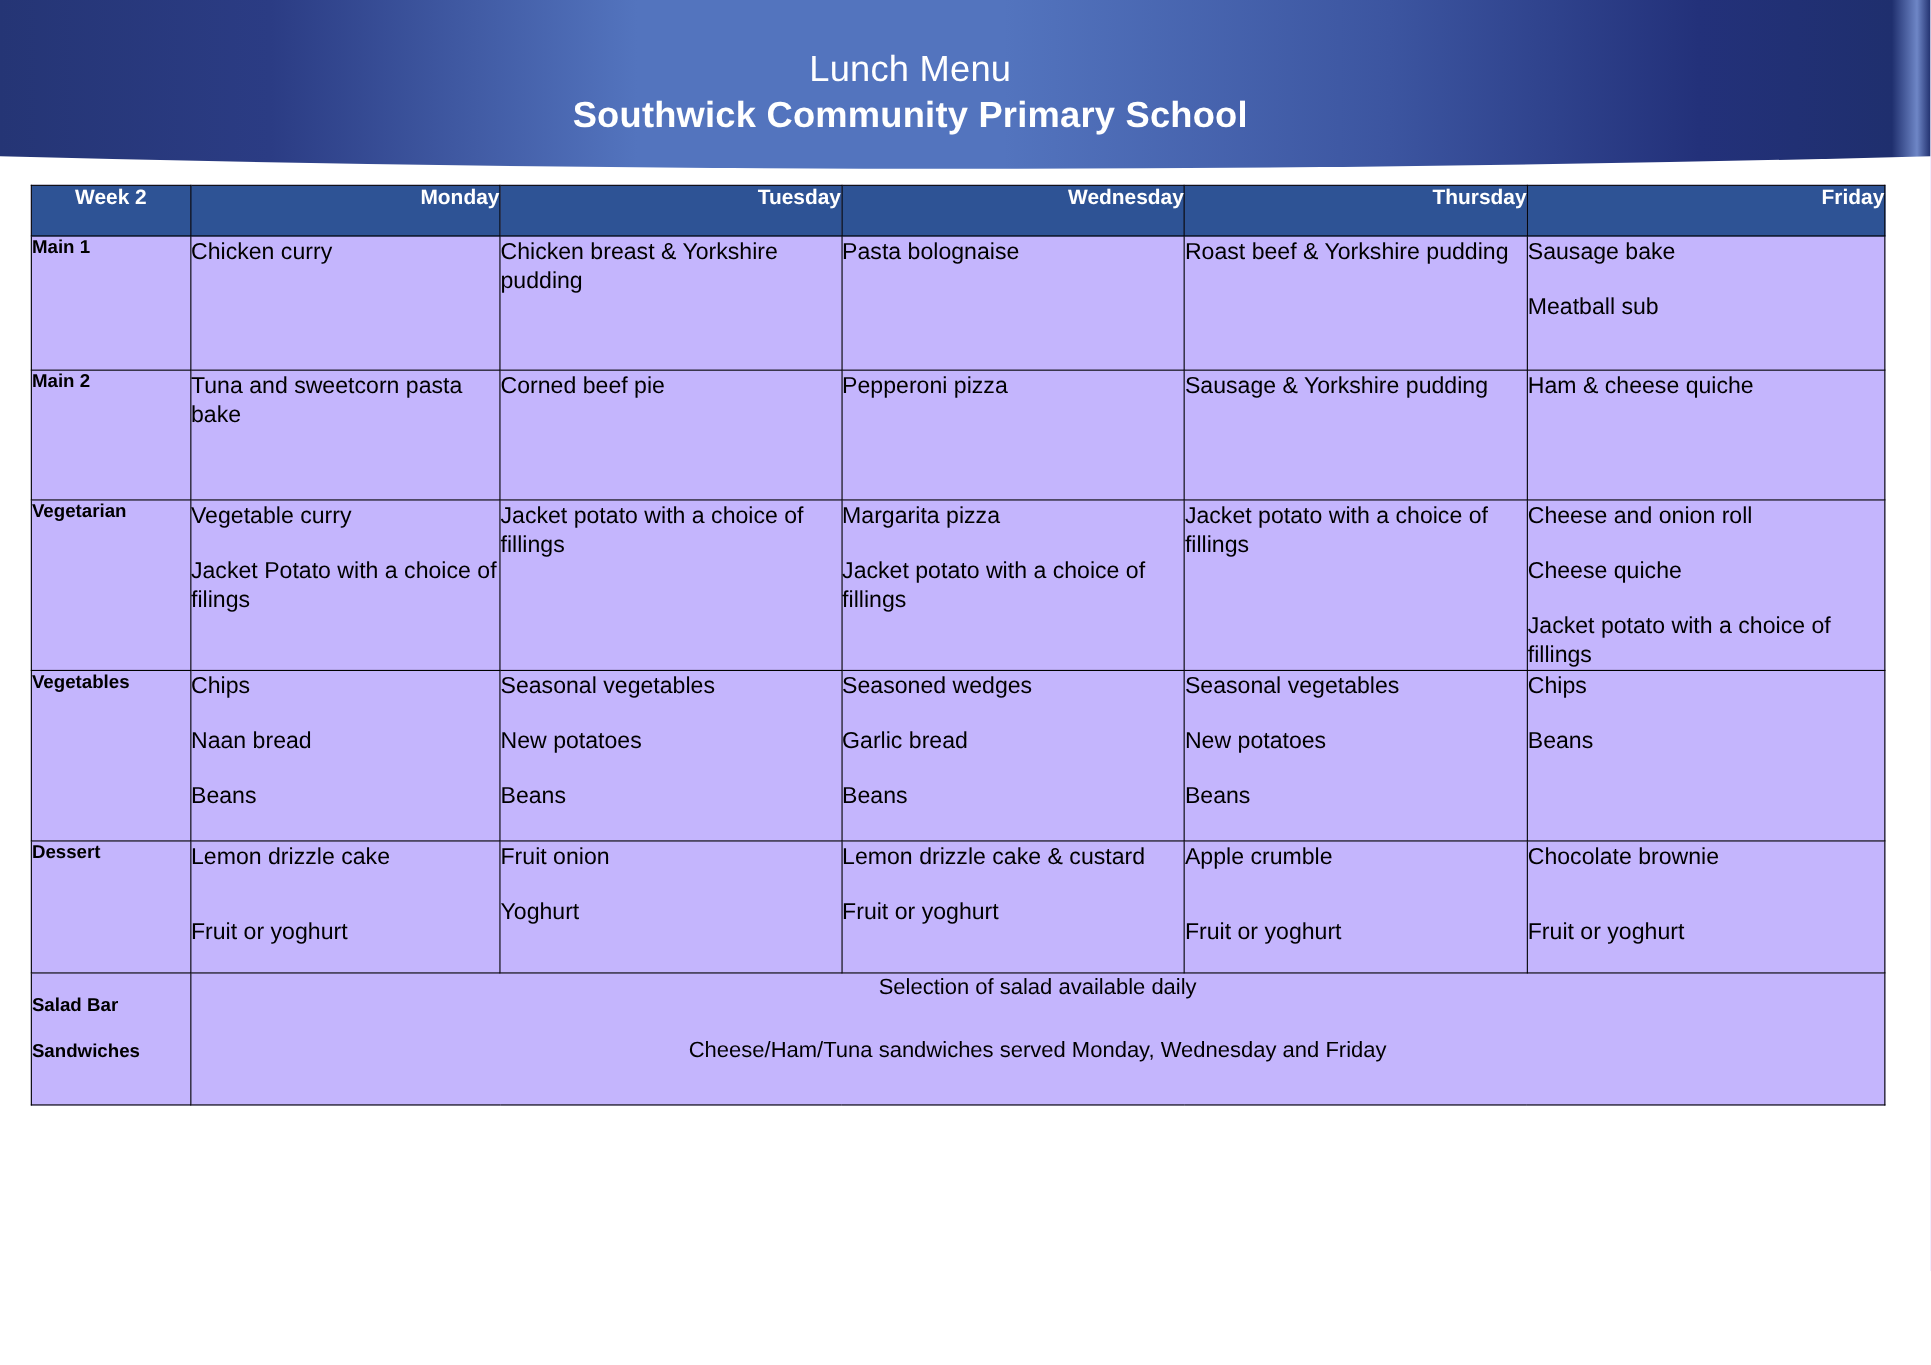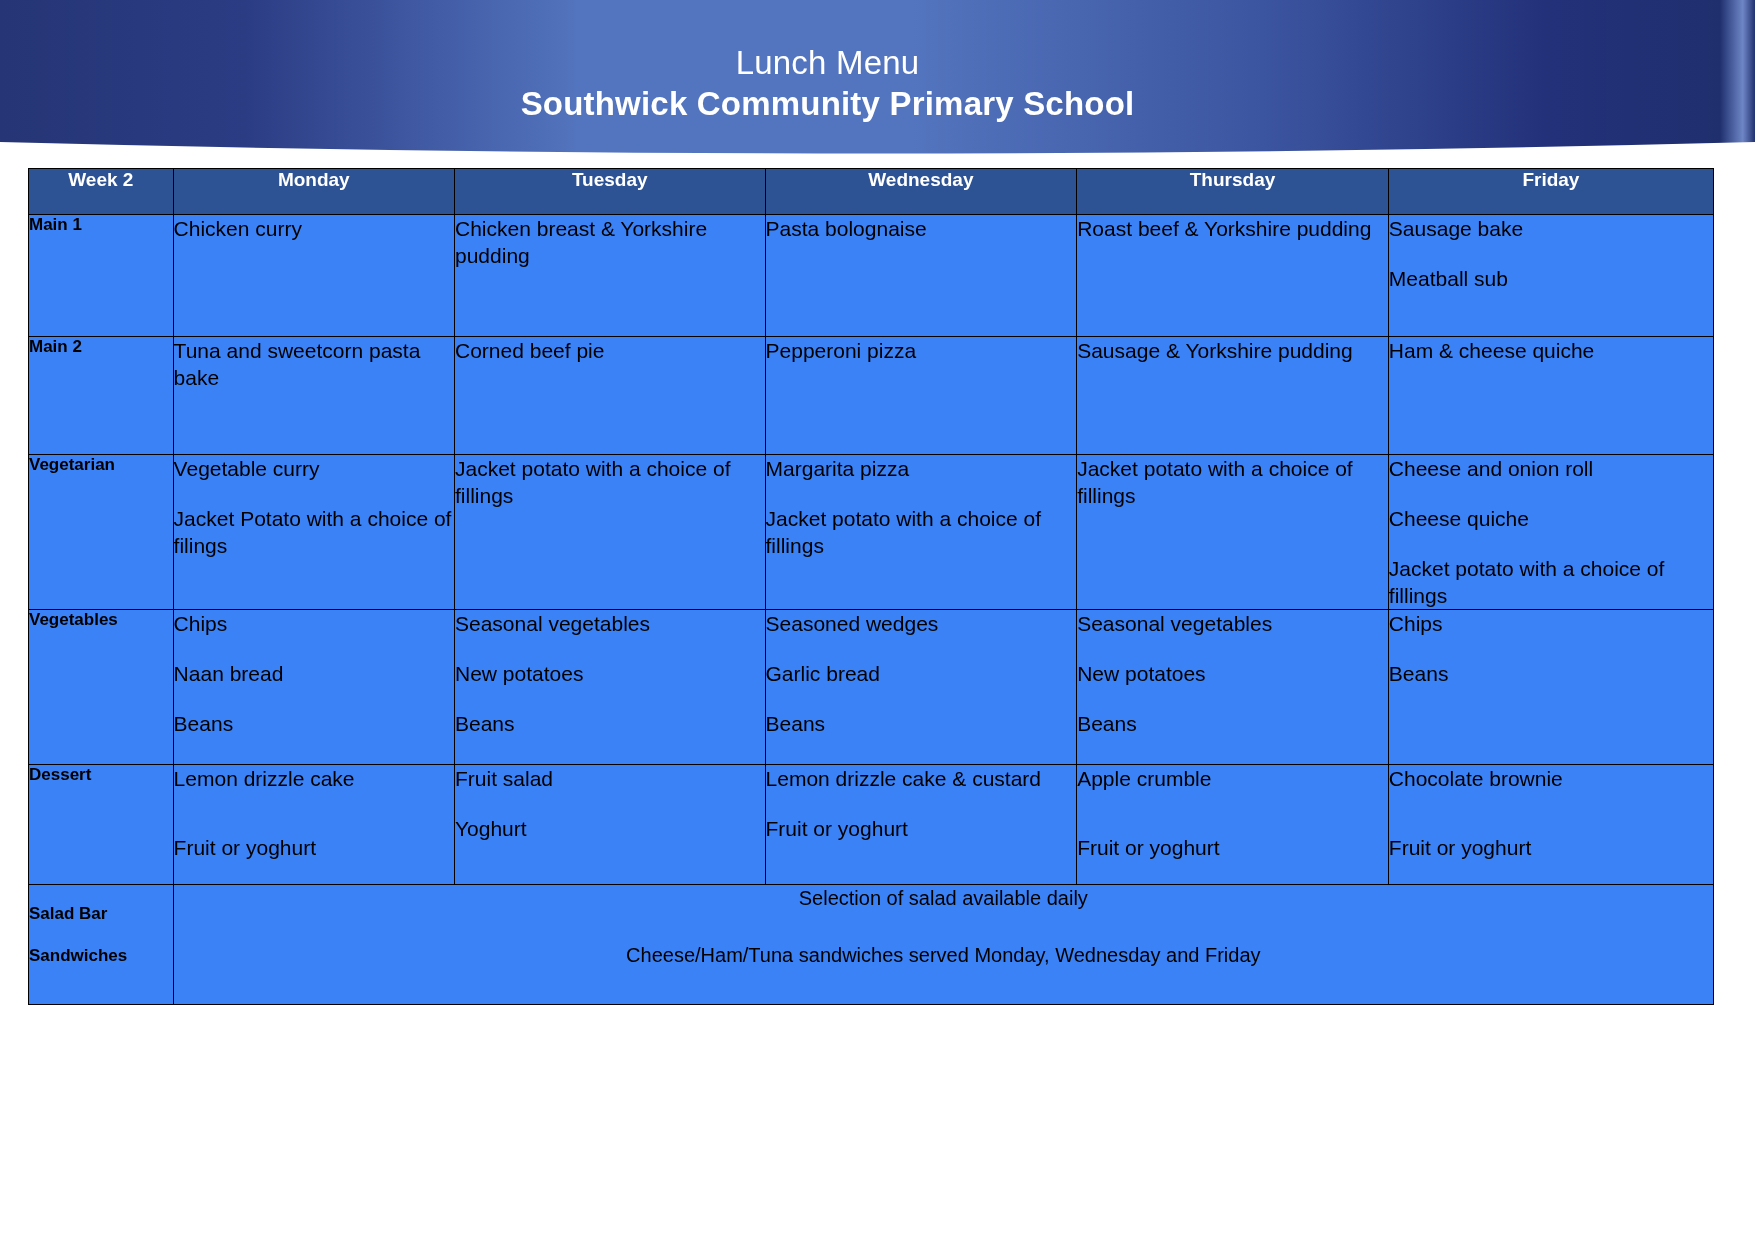--- a/index.html
+++ b/index.html
@@ -51,42 +51,42 @@
   .table-wrap {
     position: absolute;
     left: 28px;
     top: 168px;
     width: 1686px;
   }
   table.menu {
     border-collapse: collapse;
     table-layout: fixed;
     width: 1686px;
-    background: #3b82f6;
+    background: #c4b5fd;
   }
   table.menu td, table.menu th {
     border: 1px solid #000000;
     vertical-align: top;
     padding: 0;
   }
   
   col.c-label { width: 129px; }
   col.c-day   { width: 251px; }
   col.c-day2  { width: 277px; }
   col.c-day3  { width: 278px; }
   col.c-day4  { width: 278px; }
   col.c-day5  { width: 290px; }
 
   thead th {
     background: #2E5395;
     color: #ffffff;
     font-size: 19px;
     font-weight: bold;
     height: 46px;
-    text-align: center;
+    text-align: right;
     vertical-align: middle;
     border: 1px solid #1b335e;
   }
   thead th.hdr-week { text-align: center; }
 
   td.rowlabel {
     font-size: 17px;
     font-weight: bold;
     color: #000000;
     padding: 10px 0 0 11px;
@@ -266,21 +266,21 @@
         </td>
       </tr>
 
       <tr class="r-dess">
         <td class="rowlabel">Dessert</td>
         <td class="cell">
           <p>Lemon drizzle cake</p>
           <p style="margin-top:42px">Fruit or yoghurt</p>
         </td>
         <td class="cell">
-          <p>Fruit salad</p>
+          <p>Fruit onion</p>
           <p>Yoghurt</p>
         </td>
         <td class="cell">
           <p>Lemon drizzle cake &amp; custard</p>
           <p style="margin-top:19px">Fruit or yoghurt</p>
         </td>
         <td class="cell">
           <p>Apple crumble</p>
           <p style="margin-top:42px">Fruit or yoghurt</p>
         </td>

